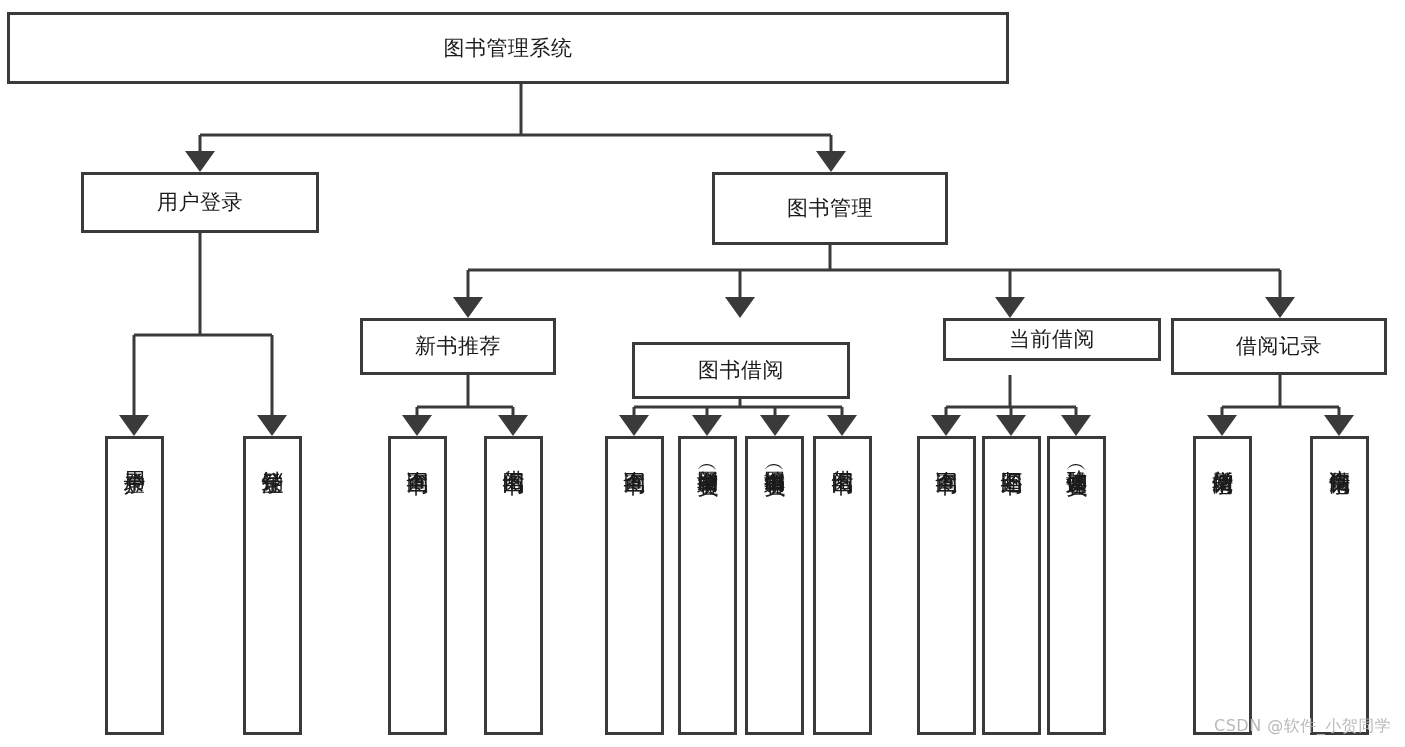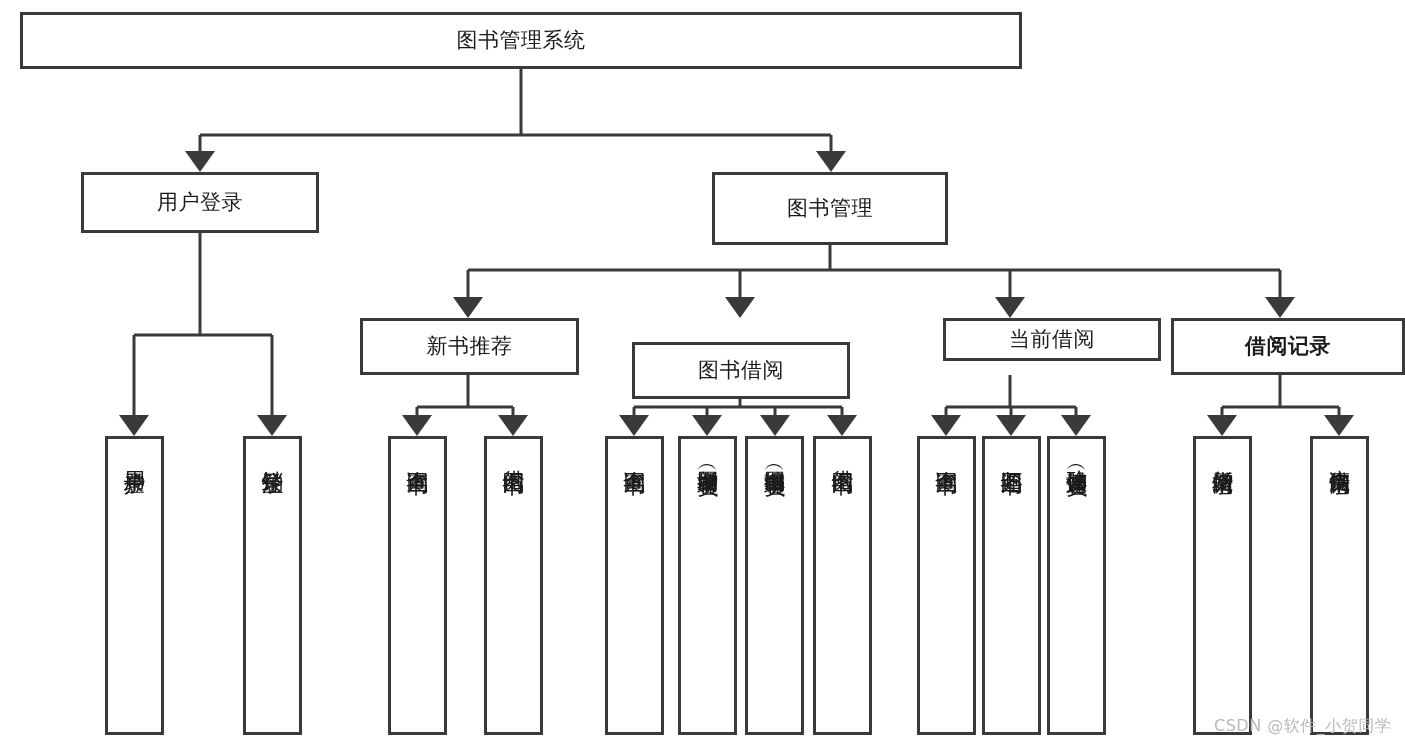--- a/index.html
+++ b/index.html
@@ -119,41 +119,41 @@
       <path d="M1011,407 L1011,424" marker-end="url(#arrow)"></path>
       <path d="M1076,407 L1076,424" marker-end="url(#arrow)"></path>
 
       <path d="M1280,375 L1280,407"></path>
       <path d="M1222,407 L1339,407"></path>
       <path d="M1222,407 L1222,424" marker-end="url(#arrow)"></path>
       <path d="M1339,407 L1339,424" marker-end="url(#arrow)"></path>
     </g>
   </svg>
 
-  <div class="node h" id="n-root" style="left: 20px; top: 12px; width: 1002px; height: 57px;">
+  <div class="node h" id="n-root" style="left: 7px; top: 12px; width: 1002px; height: 72px;">
     <span class="label">图书管理系统</span>
   </div>
 
   <div class="node h" id="n-l1-0" style="left: 81px; top: 172px; width: 238px; height: 61px;">
     <span class="label">用户登录</span>
   </div>
   <div class="node h" id="n-l1-1" style="left: 712px; top: 172px; width: 236px; height: 73px;">
     <span class="label">图书管理</span>
   </div>
 
-  <div class="node h" id="n-l2-0" style="left: 360px; top: 318px; width: 219px; height: 57px;">
+  <div class="node h" id="n-l2-0" style="left: 360px; top: 318px; width: 196px; height: 57px;">
     <span class="label">新书推荐</span>
   </div>
   <div class="node h" id="n-l2-1" style="left: 632px; top: 318px; width: 218px; height: 57px; margin-top: 24px;">
     <span class="label">图书借阅</span>
   </div>
   <div class="node h" id="n-l2-2" style="left: 943px; top: 318px; width: 218px; height: 43px;">
     <span class="label">当前借阅</span>
   </div>
-  <div class="node h" id="n-l2-3" style="left: 1171px; top: 318px; width: 234px; height: 57px; font-weight: bold;">
+  <div class="node h" id="n-l2-3" style="left: 1171px; top: 318px; width: 216px; height: 57px;">
     <span class="label">借阅记录</span>
   </div>
 
   <div class="node v" id="n-lf-0" style="left: 105px; top: 436px; width: 59px; height: 299px;">
     <span class="label">用户登录</span>
   </div>
   <div class="node v" id="n-lf-1" style="left: 243px; top: 436px; width: 59px; height: 299px;">
     <span class="label">注销登录</span>
   </div>
   <div class="node v" id="n-lf-2" style="left: 388px; top: 436px; width: 59px; height: 299px;">

